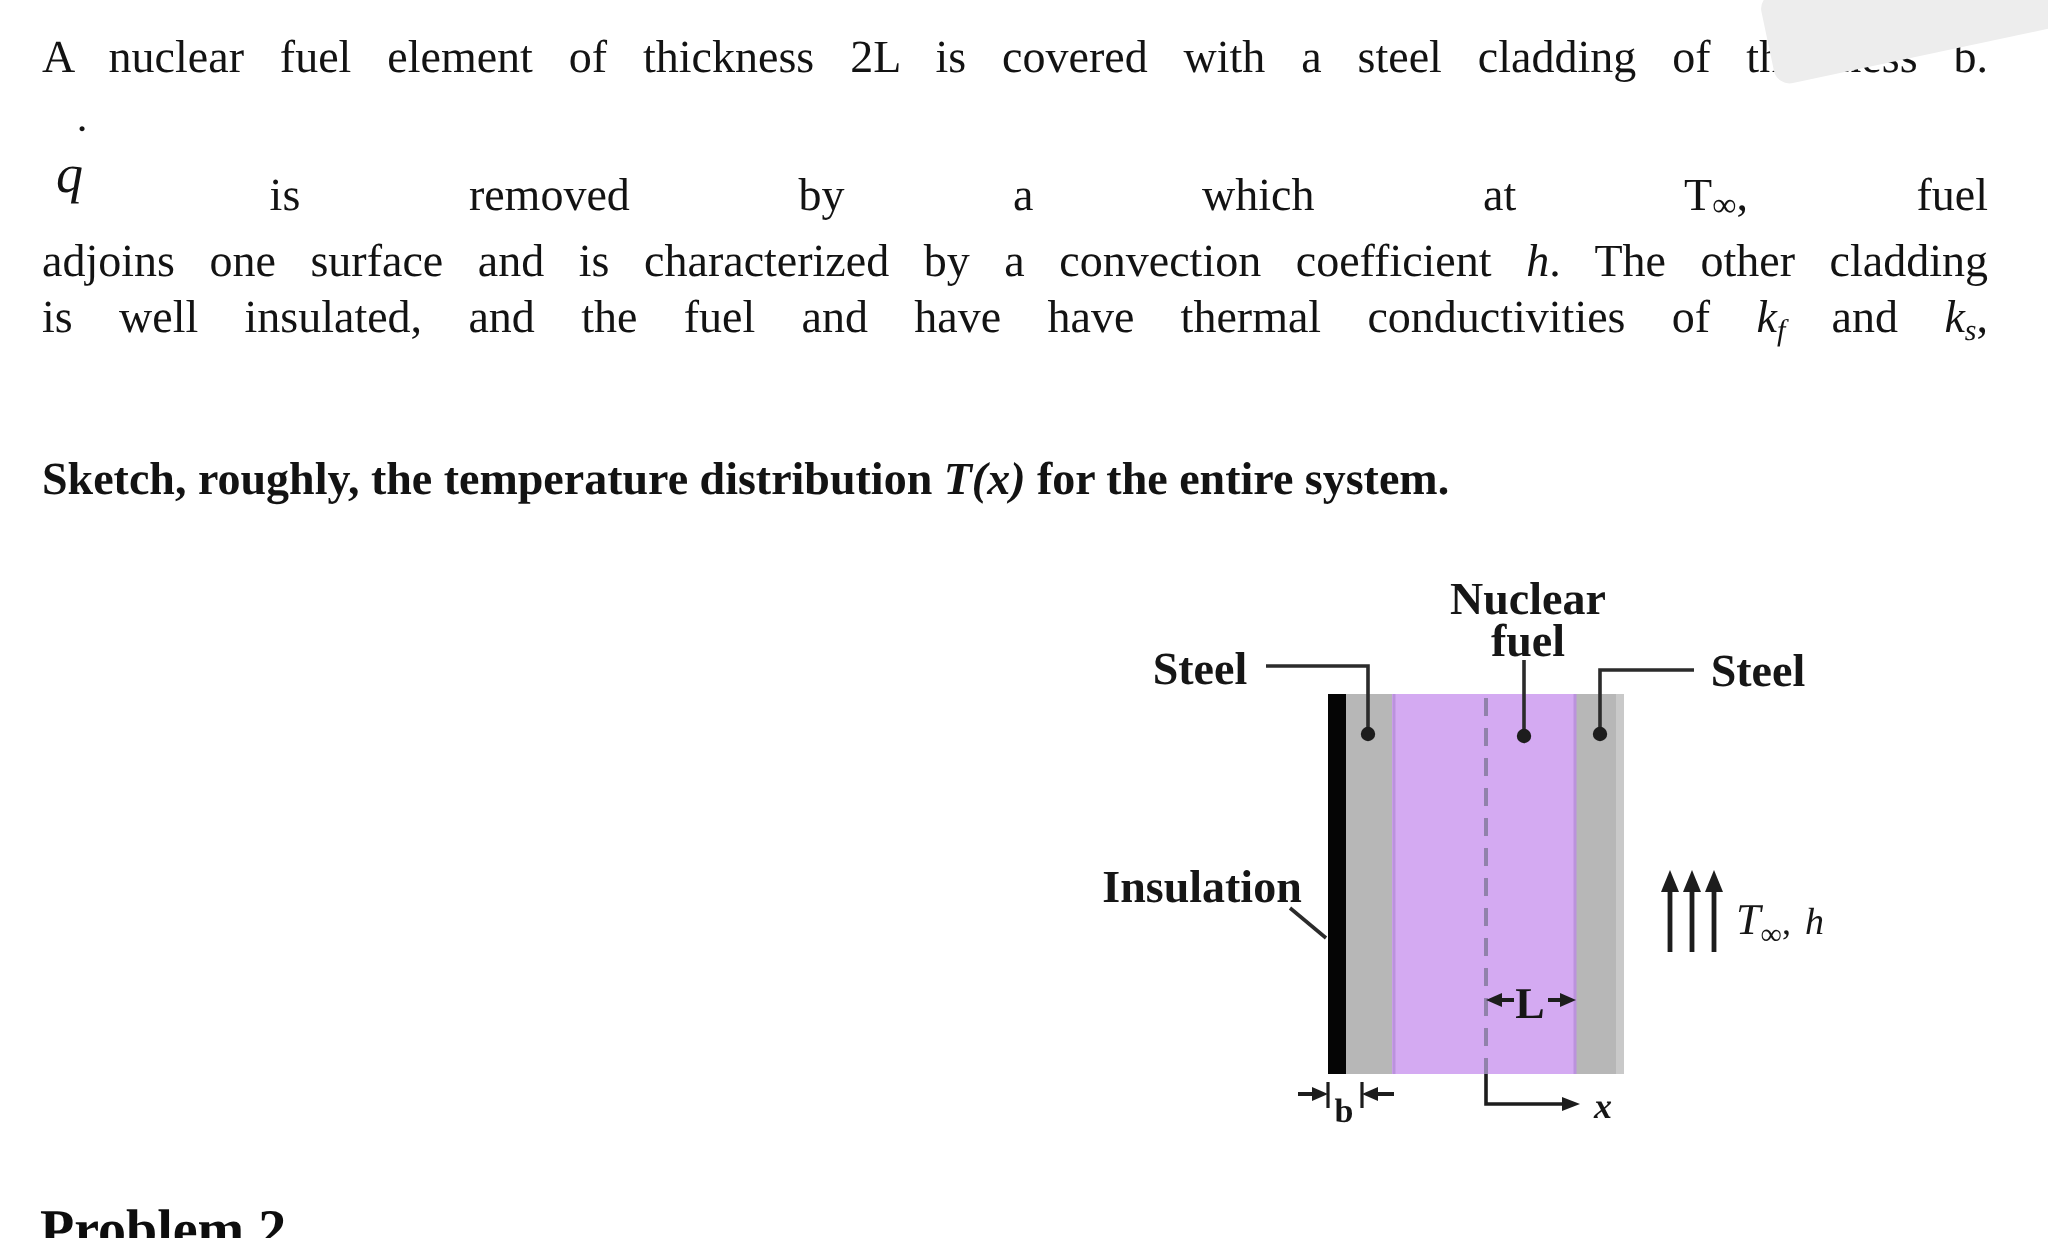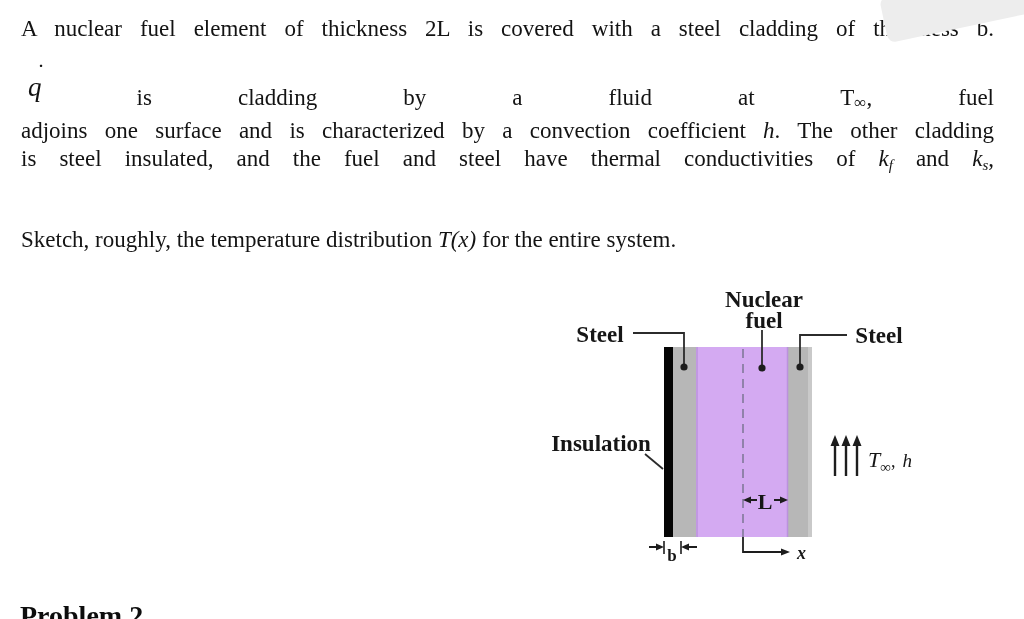--- a/index.html
+++ b/index.html
@@ -16,21 +16,21 @@
     left: 21px;
     width: 973px;
     margin: 0;
     font-size: 23px;
     line-height: 28px;
     color: #131313;
   }
   .j { text-align: justify; text-align-last: justify; }
   #p1 { top: 15px; }
   #p2 { top: 82px; }
-  #p3 { top: 226px; }
+  #p3 { top: 226px; font-weight: bold; }
   i.var { font-style: italic; }
   .sub-inf { font-size: 17px; vertical-align: -3px; }
   .sub-it { font-size: 15px; vertical-align: -4px; font-style: italic; }
   
   .qdot {
     display: inline-block;
     position: relative;
     transform: translateY(-9px);
     margin: 0 9px 0 7px;
   }
@@ -61,23 +61,23 @@
     left: 550px; top: 280px;
   }
   .dlabel { font-family: "Liberation Serif", "DejaVu Serif", serif; font-weight: bold; fill: #161616; }
   .dtext  { font-family: "Liberation Serif", "DejaVu Serif", serif; fill: #161616; }
 </style>
 </head>
 <body>
 
 <p class="para j" id="p1"><span>A nuclear fuel element of thickness 2L is covered with a steel cladding of thickness b.</span></p>
 
-<p class="para j" id="p2"><span class="qdot"><span class="qd">˙</span><span class="qq">q</span></span><span> is cladding by a fluid at T</span><span class="sub-inf">∞</span><span>, fuel</span><br>
+<p class="para j" id="p2"><span class="qdot"><span class="qd">˙</span><span class="qq">q</span></span><span> is removed by a which at T</span><span class="sub-inf">∞</span><span>, fuel</span><br>
 <span>adjoins one surface and is characterized by a convection coefficient </span><i class="var">h</i><span>. The other cladding</span><br>
-<span>is steel insulated, and the fuel and steel have thermal conductivities of </span><i class="var">k</i><i class="sub-it">f</i><span> and </span><i class="var">k</i><i class="sub-it">s</i><span>,</span><br>
+<span>is well insulated, and the fuel and have have thermal conductivities of </span><i class="var">k</i><i class="sub-it">f</i><span> and </span><i class="var">k</i><i class="sub-it">s</i><span>,</span><br>
 </p>
 
 <p class="para" id="p3"><span>Sketch, roughly, the temperature distribution </span><i class="var">T(x)</i><span> for the entire system.</span></p>
 
 <svg class="diagram" width="410" height="295" viewBox="0 0 410 295">
 
   <rect x="114" y="67" width="9" height="190" fill="#050505"></rect>
   <rect x="123" y="67" width="23" height="190" fill="#b7b7b7"></rect>
   <rect x="146" y="67" width="92" height="190" fill="#d4aaf2"></rect>
   <rect x="238" y="67" width="24" height="190" fill="#b7b7b7"></rect>

